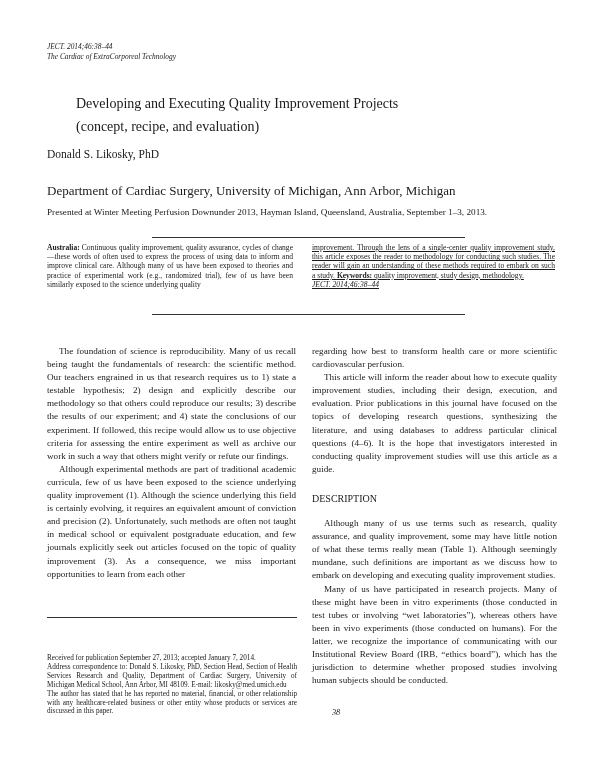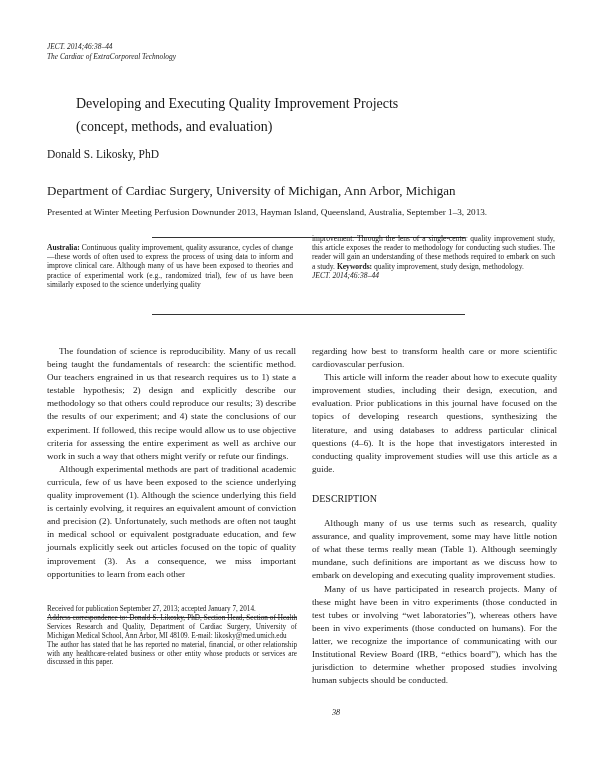--- a/index.html
+++ b/index.html
@@ -24,35 +24,35 @@
 </head>
 <body>
 
 <div class="abs running">
   <div>JECT. 2014;46:38–44</div>
   <div>The Cardiac of ExtraCorporeal Technology</div>
 </div>
 
 <div class="abs title">
   <div>Developing and Executing Quality Improvement Projects</div>
-  <div>(concept, methods, and evaluation)</div>
+  <div>(concept, recipe, and evaluation)</div>
 </div>
 
 <div class="abs author">Donald S. Likosky, PhD</div>
 <div class="abs affil">Department of Cardiac Surgery, University of Michigan, Ann Arbor, Michigan</div>
 <div class="abs presented">Presented at Winter Meeting Perfusion Downunder 2013, Hayman Island, Queensland, Australia, September 1–3, 2013.</div>
 
 <div class="abs rule" style="left:152px; top:237px; width:313px;"></div>
 
 <div class="abs abstract-col" style="left:47px; top:243px;">
   <b>Australia:</b>
   <span>Continuous quality improvement, quality assurance, cycles of change—these words of often used to express the process of using data to inform and improve clinical care. Although many of us have been exposed to theories and practice of experimental work (e.g., randomized trial), few of us have been similarly exposed to the science underlying quality</span>
 </div>
 
-<div class="abs abstract-col" style="left:312px; top:234px; width:243px;">
+<div class="abs abstract-col" style="left:312px; top:243px; width:243px;text-decoration:underline;">
   <span>improvement. Through the lens of a single-center quality improvement study, this article exposes the reader to methodology for conducting such studies. The reader will gain an understanding of these methods required to embark on such a study.</span>
   <b>Keywords:</b>
   <span>quality improvement, study design, methodology.</span><br>
   <i>JECT. 2014;46:38–44</i>
 </div>
 
 <div class="abs rule" style="left:152px; top:314px; width:313px;"></div>
 
 <div class="abs body-col" style="left:47px; top:345px;">
   <p>The foundation of science is reproducibility. Many of us recall being taught the fundamentals of research: the scientific method. Our teachers engrained in us that research requires us to 1) state a testable hypothesis; 2) design and explicitly describe our methodology so that others could reproduce our results; 3) describe the results of our experiment; and 4) state the conclusions of our experiment. If followed, this recipe would allow us to use objective criteria for assessing the entire experiment as well as archive our work in such a way that others might verify or refute our findings.</p>
@@ -62,19 +62,19 @@
 <div class="abs body-col" style="left:312px; top:345px; width:245px;">
   <p class="noindent">regarding how best to transform health care or more scientific cardiovascular perfusion.</p>
   <p>This article will inform the reader about how to execute quality improvement studies, including their design, execution, and evaluation. Prior publications in this journal have focused on the topics of developing research questions, synthesizing the literature, and using databases to address particular clinical questions (4–6). It is the hope that investigators interested in conducting quality improvement studies will use this article as a guide.</p>
   <div class="section-head">DESCRIPTION</div>
   <p>Although many of us use terms such as research, quality assurance, and quality improvement, some may have little notion of what these terms really mean (Table 1). Although seemingly mundane, such definitions are important as we discuss how to embark on developing and executing quality improvement studies.</p>
   <p>Many of us have participated in research projects. Many of these might have been in vitro experiments (those conducted in test tubes or involving “wet laboratories”), whereas others have been in vivo experiments (those conducted on humans). For the latter, we recognize the importance of communicating with our Institutional Review Board (IRB, “ethics board”), which has the jurisdiction to determine whether proposed studies involving human subjects should be conducted.</p>
 </div>
 
 <div class="abs rule" style="left:47px; top:617px; width:250px;"></div>
 
-<div class="abs footnote" style="left:47px; top:605px;">
+<div class="abs footnote" style="left:47px; top:654px;">
   <p>Received for publication September 27, 2013; accepted January 7, 2014.</p>
   <p>Address correspondence to: Donald S. Likosky, PhD, Section Head, Section of Health Services Research and Quality, Department of Cardiac Surgery, University of Michigan Medical School, Ann Arbor, MI 48109. E-mail: likosky@med.umich.edu</p>
   <p>The author has stated that he has reported no material, financial, or other relationship with any healthcare-related business or other entity whose products or services are discussed in this paper.</p>
 </div>
 
 <div class="abs pagenum">38</div>
 
 </body></html>

